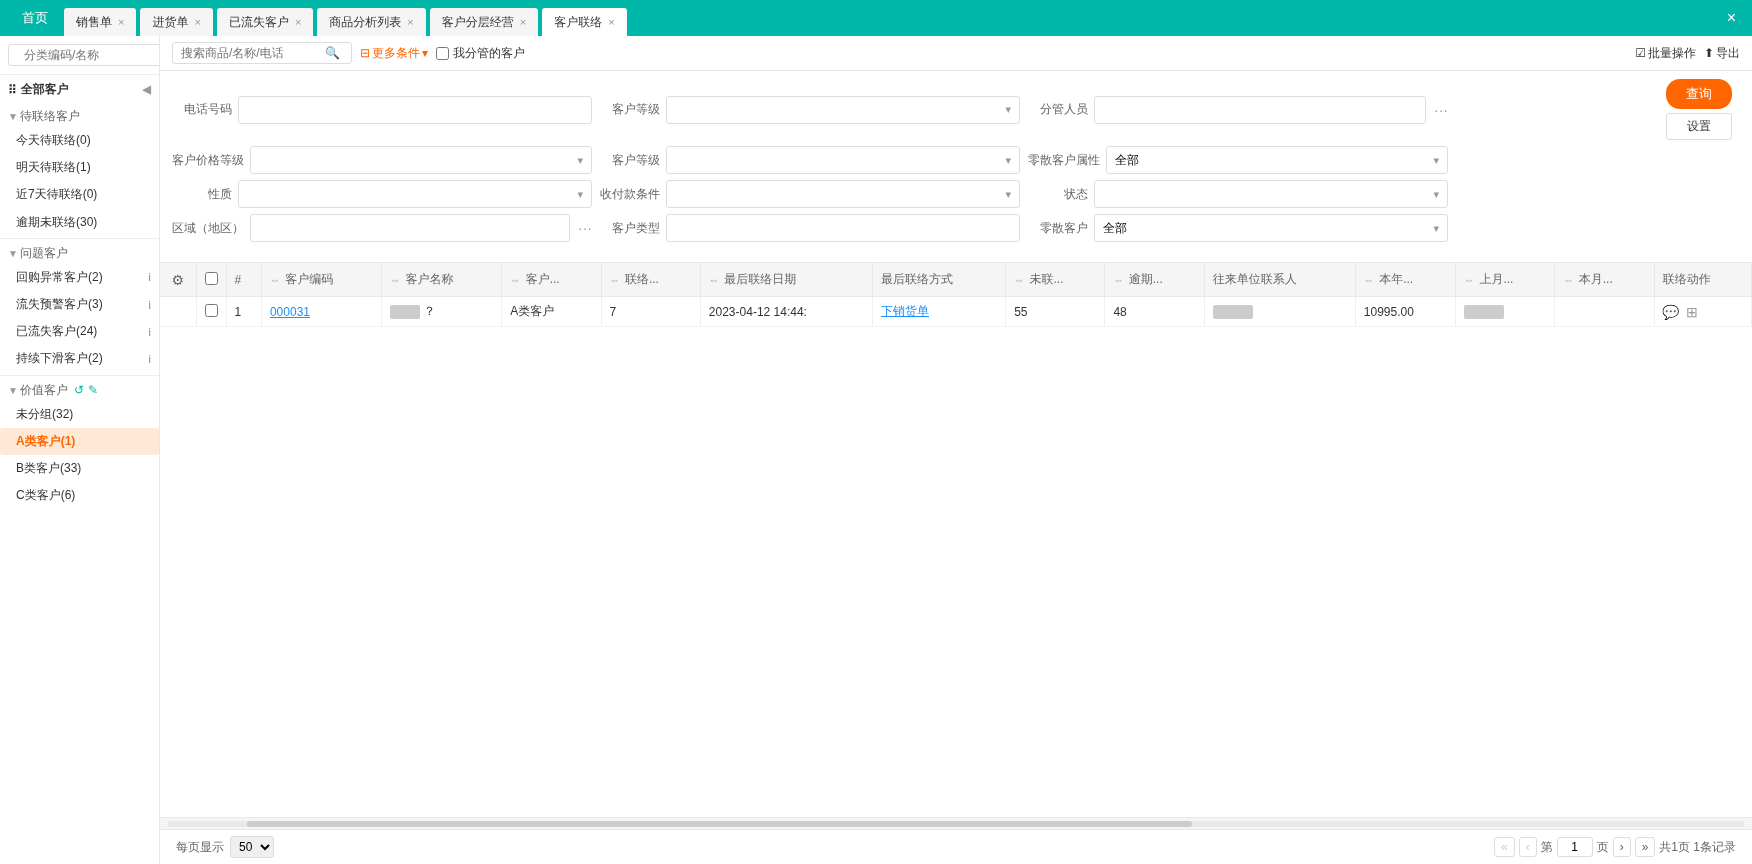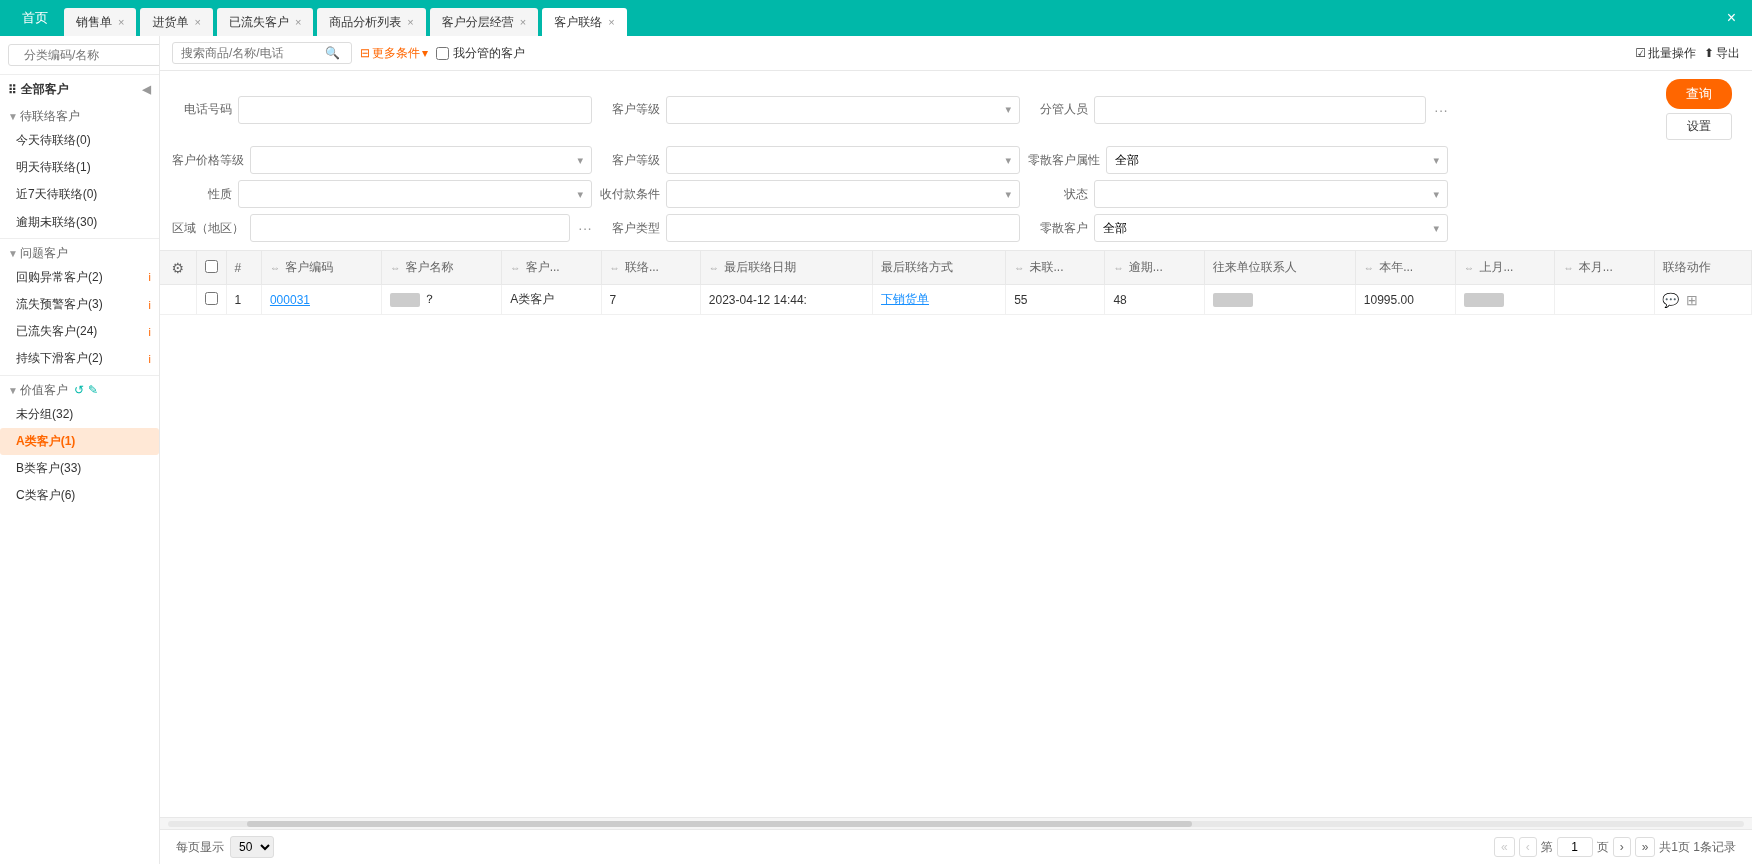--- a/index.html
+++ b/index.html
@@ -82,21 +82,21 @@
     .my-customers input[type=checkbox] { cursor: pointer; }
     .filter-actions { margin-left: auto; display: flex; gap: 8px; align-items: center; }
     .btn-batch { color: #333; cursor: pointer; font-size: 12px; display: flex; align-items: center; gap: 2px; }
     .btn-export { color: #333; cursor: pointer; font-size: 12px; display: flex; align-items: center; gap: 2px; }
 
     
     .adv-filter {
       background: white; padding: 8px 12px; border-bottom: 1px solid #e8e8e8;
     }
     .adv-filter-row { display: flex; align-items: center; gap: 8px; margin-bottom: 6px; }
-    .adv-filter-row:last-child { margin-bottom: 0; }
+    .adv-filter-row:last-child { margin-bottom: 12px; }
     .filter-field {
       display: flex; align-items: center; flex: 1; gap: 6px; max-width: 420px;
     }
     .filter-field label { color: #666; white-space: nowrap; min-width: 60px; text-align: right; }
     .filter-field .field-input {
       flex: 1; border: 1px solid #ddd; border-radius: 3px; padding: 4px 8px;
       font-size: 12px; outline: none; display: flex; align-items: center;
       justify-content: space-between; cursor: pointer; background: white; min-height: 28px;
     }
     .filter-field .field-input .chevron { color: #999; font-size: 11px; }

